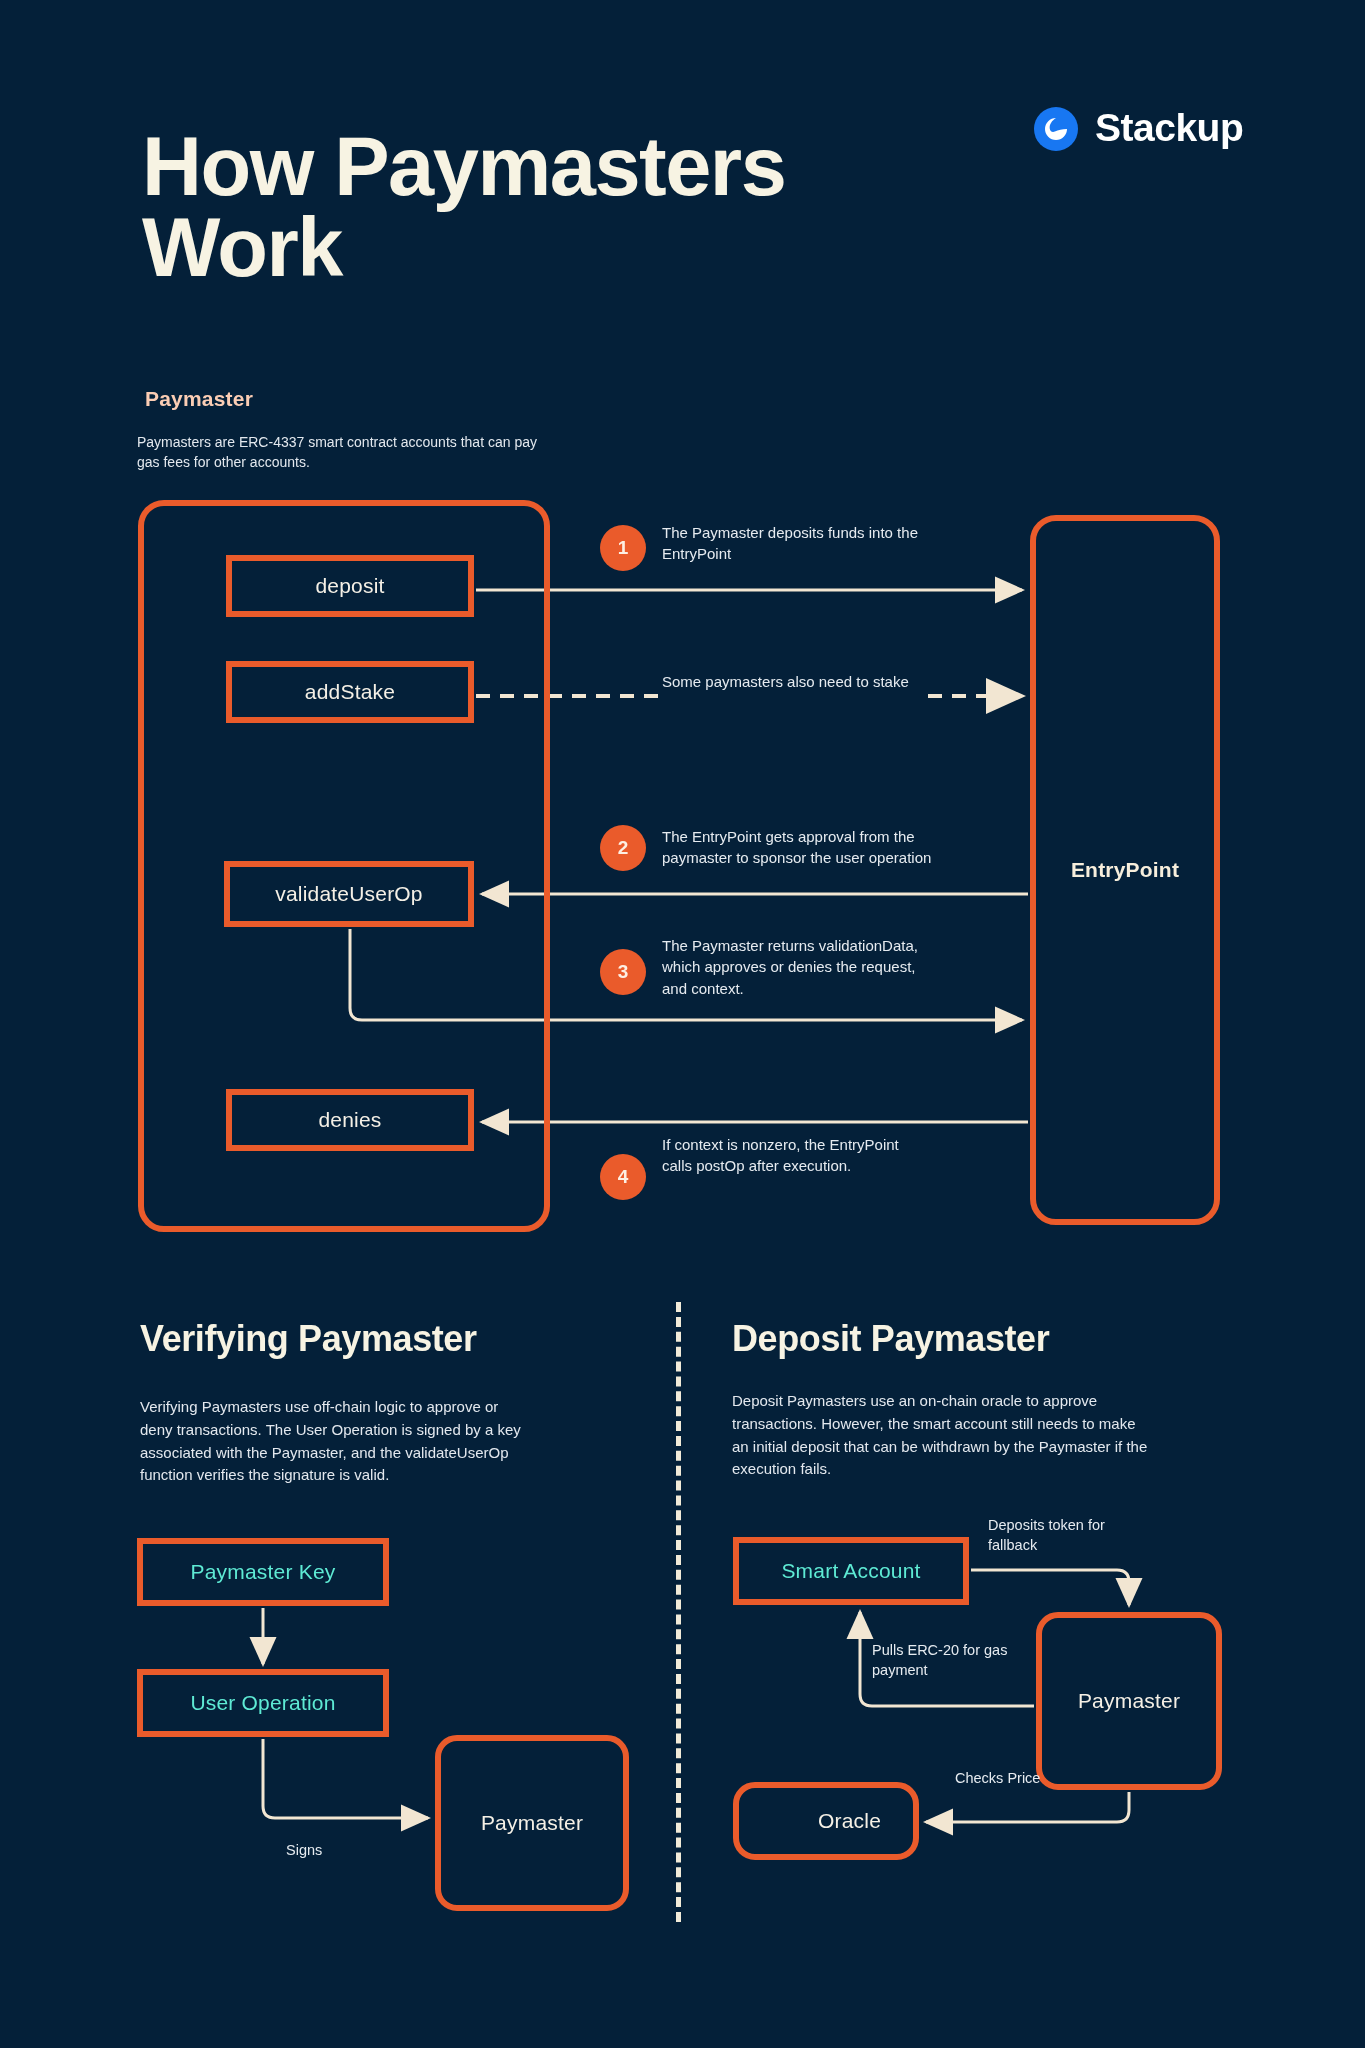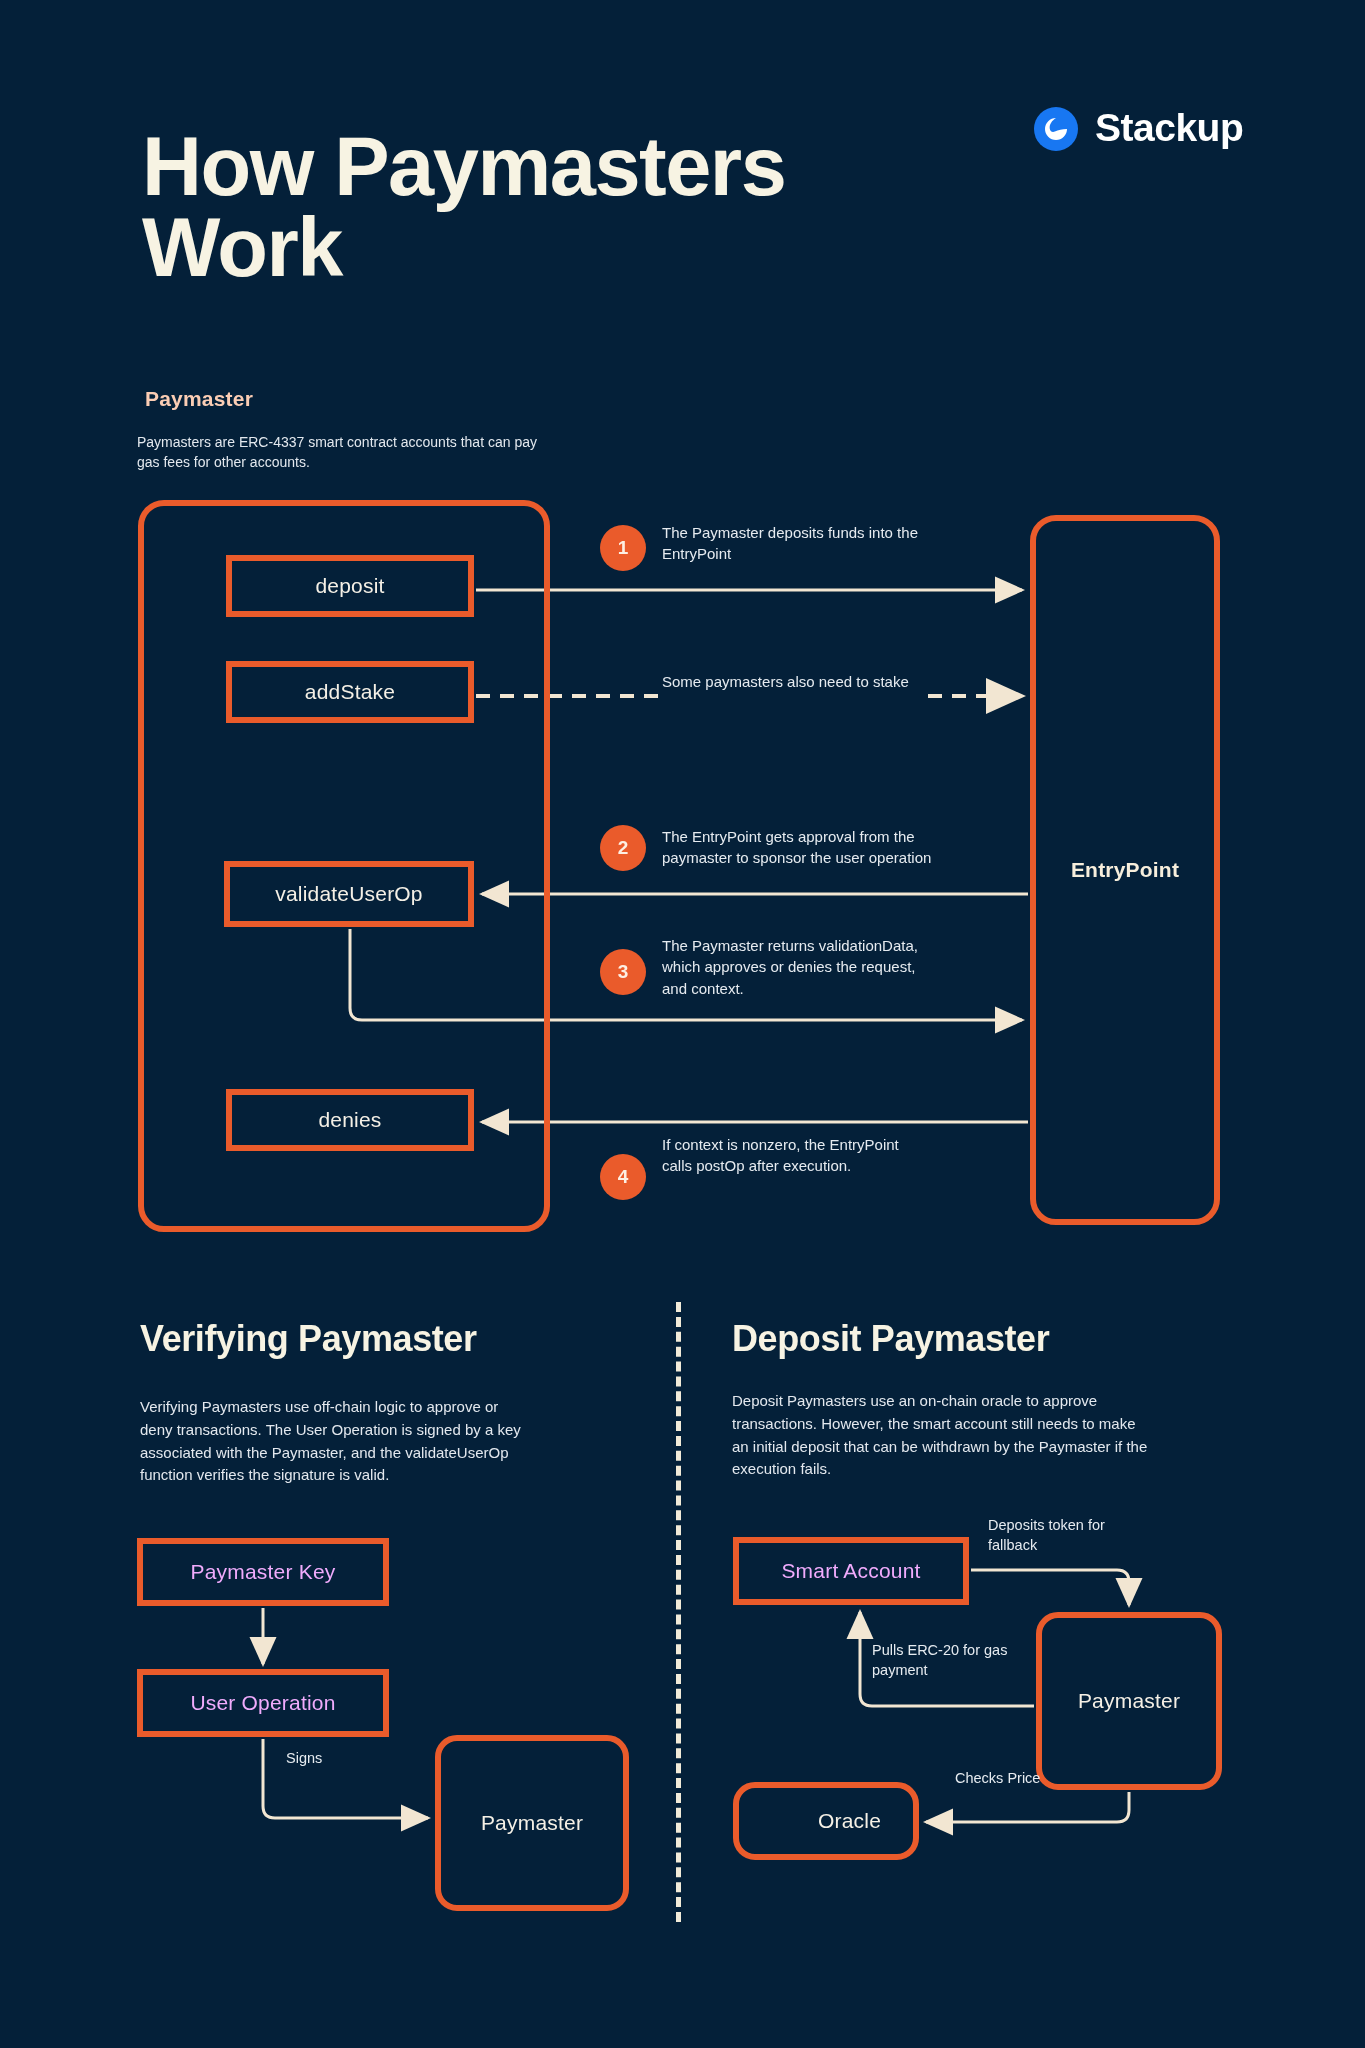--- a/index.html
+++ b/index.html
@@ -78,37 +78,37 @@
   .body-copy {
     position: absolute; color: #E3E8EE; font-size: 15px; line-height: 1.52;
   }
   .copy-left  { left: 140px; top: 1396px; width: 390px; }
   .copy-right { left: 732px; top: 1390px; width: 420px; }
 
   
   .rect-box {
     position: absolute; border: 6px solid #EA5B2B;
     display: flex; align-items: center; justify-content: center;
-    color: #f0abfc; font-size: 21px; letter-spacing: .2px;
+    color: #5eead4; font-size: 21px; letter-spacing: .2px;
   }
   .round-box {
     position: absolute; border: 6px solid #EA5B2B; border-radius: 22px;
     display: flex; align-items: center; justify-content: center;
     color: #F5F0E6; font-size: 21px; letter-spacing: .2px;
   }
   .b-pmkey   { left: 137px; top: 1538px; width: 252px; height: 68px; }
   .b-userop  { left: 137px; top: 1669px; width: 252px; height: 68px; }
   .b-pmL     { left: 435px; top: 1735px; width: 194px; height: 176px; }
 
   .b-smart   { left: 733px; top: 1537px; width: 236px; height: 68px; }
   .b-pmR     { left: 1036px; top: 1612px; width: 186px; height: 178px; }
   .b-oracle  { left: 733px; top: 1782px; width: 186px; height: 78px; padding-left: 47px; }
 
   .edge-label { position: absolute; color: #E6EBF0; font-size: 14.5px; line-height: 1.4; }
-  .lbl-signs   { left: 286px; top: 1748px; }
+  .lbl-signs   { left: 286px; top: 1840px; }
   .lbl-deposits{ left: 988px; top: 1515px; width: 130px; }
   .lbl-pulls   { left: 872px; top: 1640px; width: 140px; }
   .lbl-checks  { left: 955px; top: 1768px; width: 90px; }
 
   .divider {
     position: absolute; left: 676px; top: 1302px; width: 0; height: 620px;
     border-left: 5px dashed #F2EBD9;
   }
 
   svg.wires { position: absolute; left: 0; top: 0; width: 1365px; height: 2048px; pointer-events: none; }

